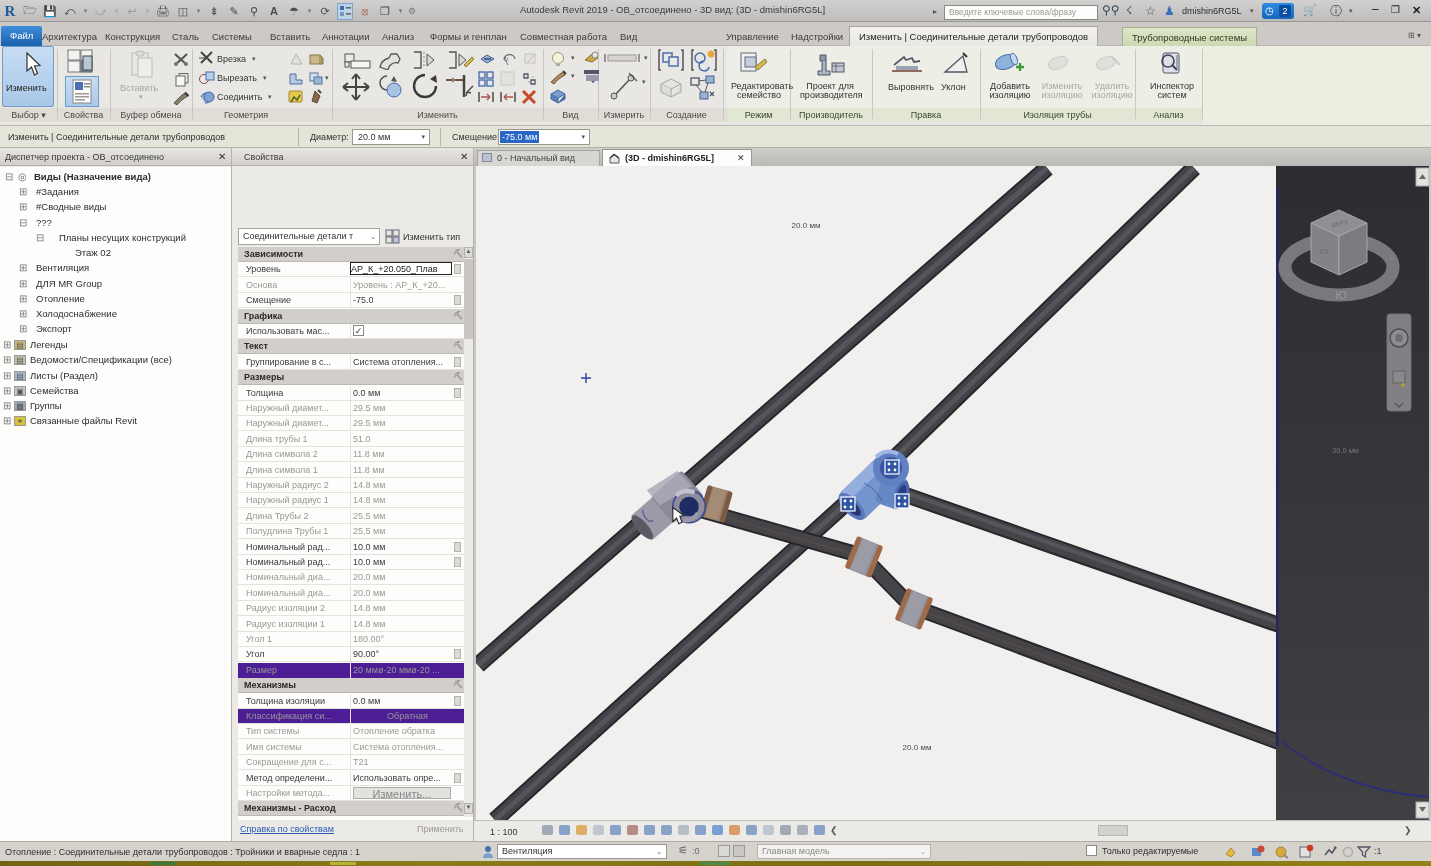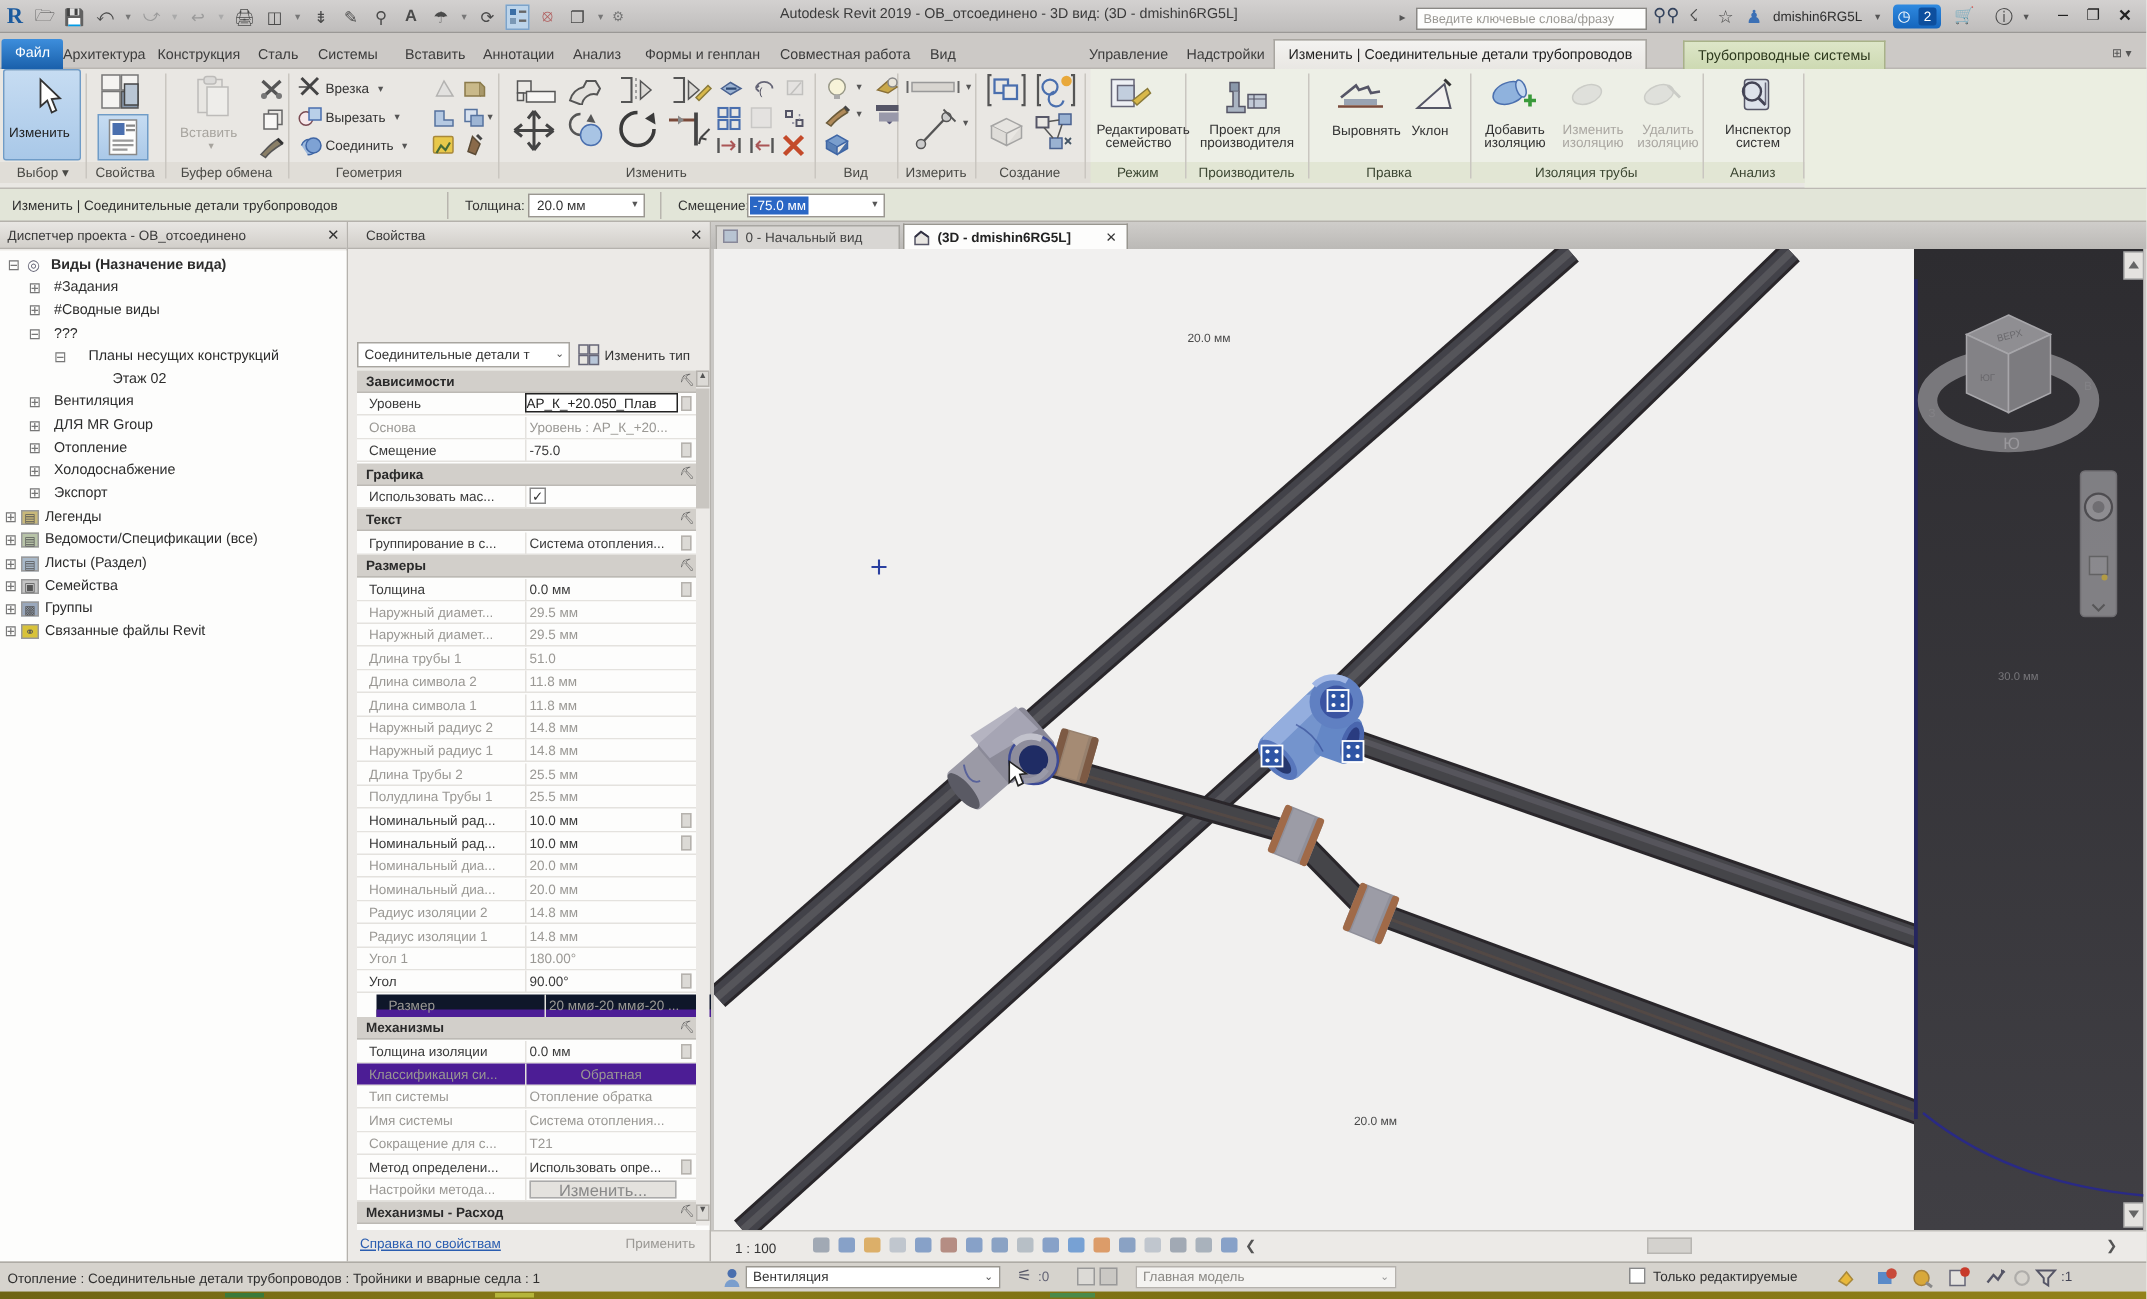--- a/index.html
+++ b/index.html
@@ -409,21 +409,21 @@
           <rect x="8" y="4" width="16" height="20" rx="2" fill="#dde2ea" stroke="#556"></rect>
           <circle cx="13" cy="12" r="6" fill="none" stroke="#445" stroke-width="1.6"></circle>
           <path d="M17 16 l5 5" stroke="#445" stroke-width="2"></path>
           <path d="M22 6 v14" stroke="#667" stroke-width="1"></path>
         </svg></div>
  <div class="lbl" style="left:1147px;top:36px;text-align:center;width:50px;line-height:9px;">Инспектор<br>систем</div>
 </div>
 <div class="abs" id="optbar">
  <div class="lbl" style="left:8px;top:6px;color:#2e2e2e;">Изменить | Соединительные детали трубопроводов</div>
  <div class="abs" style="left:298px;top:2px;width:1px;height:18px;background:#b8b5ae;"></div>
- <div class="lbl" style="left:310px;top:6px;">Толщина:</div>
+ <div class="lbl" style="left:310px;top:6px;">Диаметр:</div>
  <div class="abs" style="left:352px;top:3px;width:78px;height:16px;background:#fff;border:1px solid #9a9790;line-height:14px;padding-left:5px;">20.0 мм<span style="position:absolute;right:4px;color:#555;font-size:7px;">▾</span></div>
  <div class="abs" style="left:440px;top:2px;width:1px;height:18px;background:#b8b5ae;"></div>
  <div class="lbl" style="left:452px;top:6px;">Смещение:</div>
  <div class="abs" style="left:498px;top:3px;width:92px;height:16px;background:#fff;border:1px solid #9a9790;line-height:14px;"><span style="background:#2a67c5;color:#fff;padding:1px 2px;margin-left:1px;">-75.0 мм</span><span style="position:absolute;right:4px;color:#555;font-size:7px;">▾</span></div>
 </div>
 <div class="abs" id="browser">
  <div class="abs" style="left:0;top:0;width:231px;height:18px;background:linear-gradient(#e8e6e3,#d2cfca);border-bottom:1px solid #b5b2ad;">
   <div class="lbl" style="left:5px;top:4px;color:#3a3a3a;">Диспетчер проекта - ОВ_отсоединено</div>
   <div class="lbl" style="left:218px;top:3px;color:#333;font-size:10px;">✕</div>
  </div>
@@ -651,21 +651,21 @@
           <span style="position:absolute;left:8px;top:2px;color:#9a9894;">Угол 1</span>
           <span style="position:absolute;left:112px;top:0;width:1px;height:15px;background:#e4e2de;"></span>
           <span style="position:absolute;left:115px;top:2px;color:#9a9894;">180.00°</span>
         </div>
   <div class="abs" style="left:0px;top:400px;width:226px;height:15px;background:#fdfdfc;border-bottom:1px solid #e4e2de;">
           <span style="position:absolute;left:8px;top:2px;color:#3a3a3a;">Угол</span>
           <span style="position:absolute;left:112px;top:0;width:1px;height:15px;background:#e4e2de;"></span>
           <span style="position:absolute;left:115px;top:2px;color:#3a3a3a;">90.00°</span>
           <span style="position:absolute;left:216px;top:2px;width:7px;height:10px;background:#dcdad6;border:1px solid #b5b2ad;"></span>
         </div>
-  <div class="abs" style="left:13px;top:416px;width:226px;height:15px;background:#0f172a;border-bottom:5px solid #4c1d95;">
+  <div class="abs" style="left:0px;top:416px;width:226px;height:15px;background:#4c1d95;border-bottom:1px solid #4c1d95;">
           <span style="position:absolute;left:8px;top:2px;color:#9a9894;">Размер</span>
           <span style="position:absolute;left:112px;top:0;width:1px;height:15px;background:#e4e2de;"></span>
           <span style="position:absolute;left:115px;top:2px;color:#9a9894;">20 ммø-20 ммø-20 ...</span>
         </div>
   <div class="abs" style="left:0px;top:431px;width:226px;height:15px;background:#d2cfca;border-bottom:1px solid #bcb9b4;">
           <b style="position:absolute;left:6px;top:2px;color:#2a2a2a;">Механизмы</b>
           <span style="position:absolute;left:215px;top:2px;font-size:8px;color:#555;">⛏</span>
         </div>
   <div class="abs" style="left:0px;top:447px;width:226px;height:15px;background:#fdfdfc;border-bottom:1px solid #e4e2de;">
           <span style="position:absolute;left:8px;top:2px;color:#3a3a3a;">Толщина изоляции</span>

